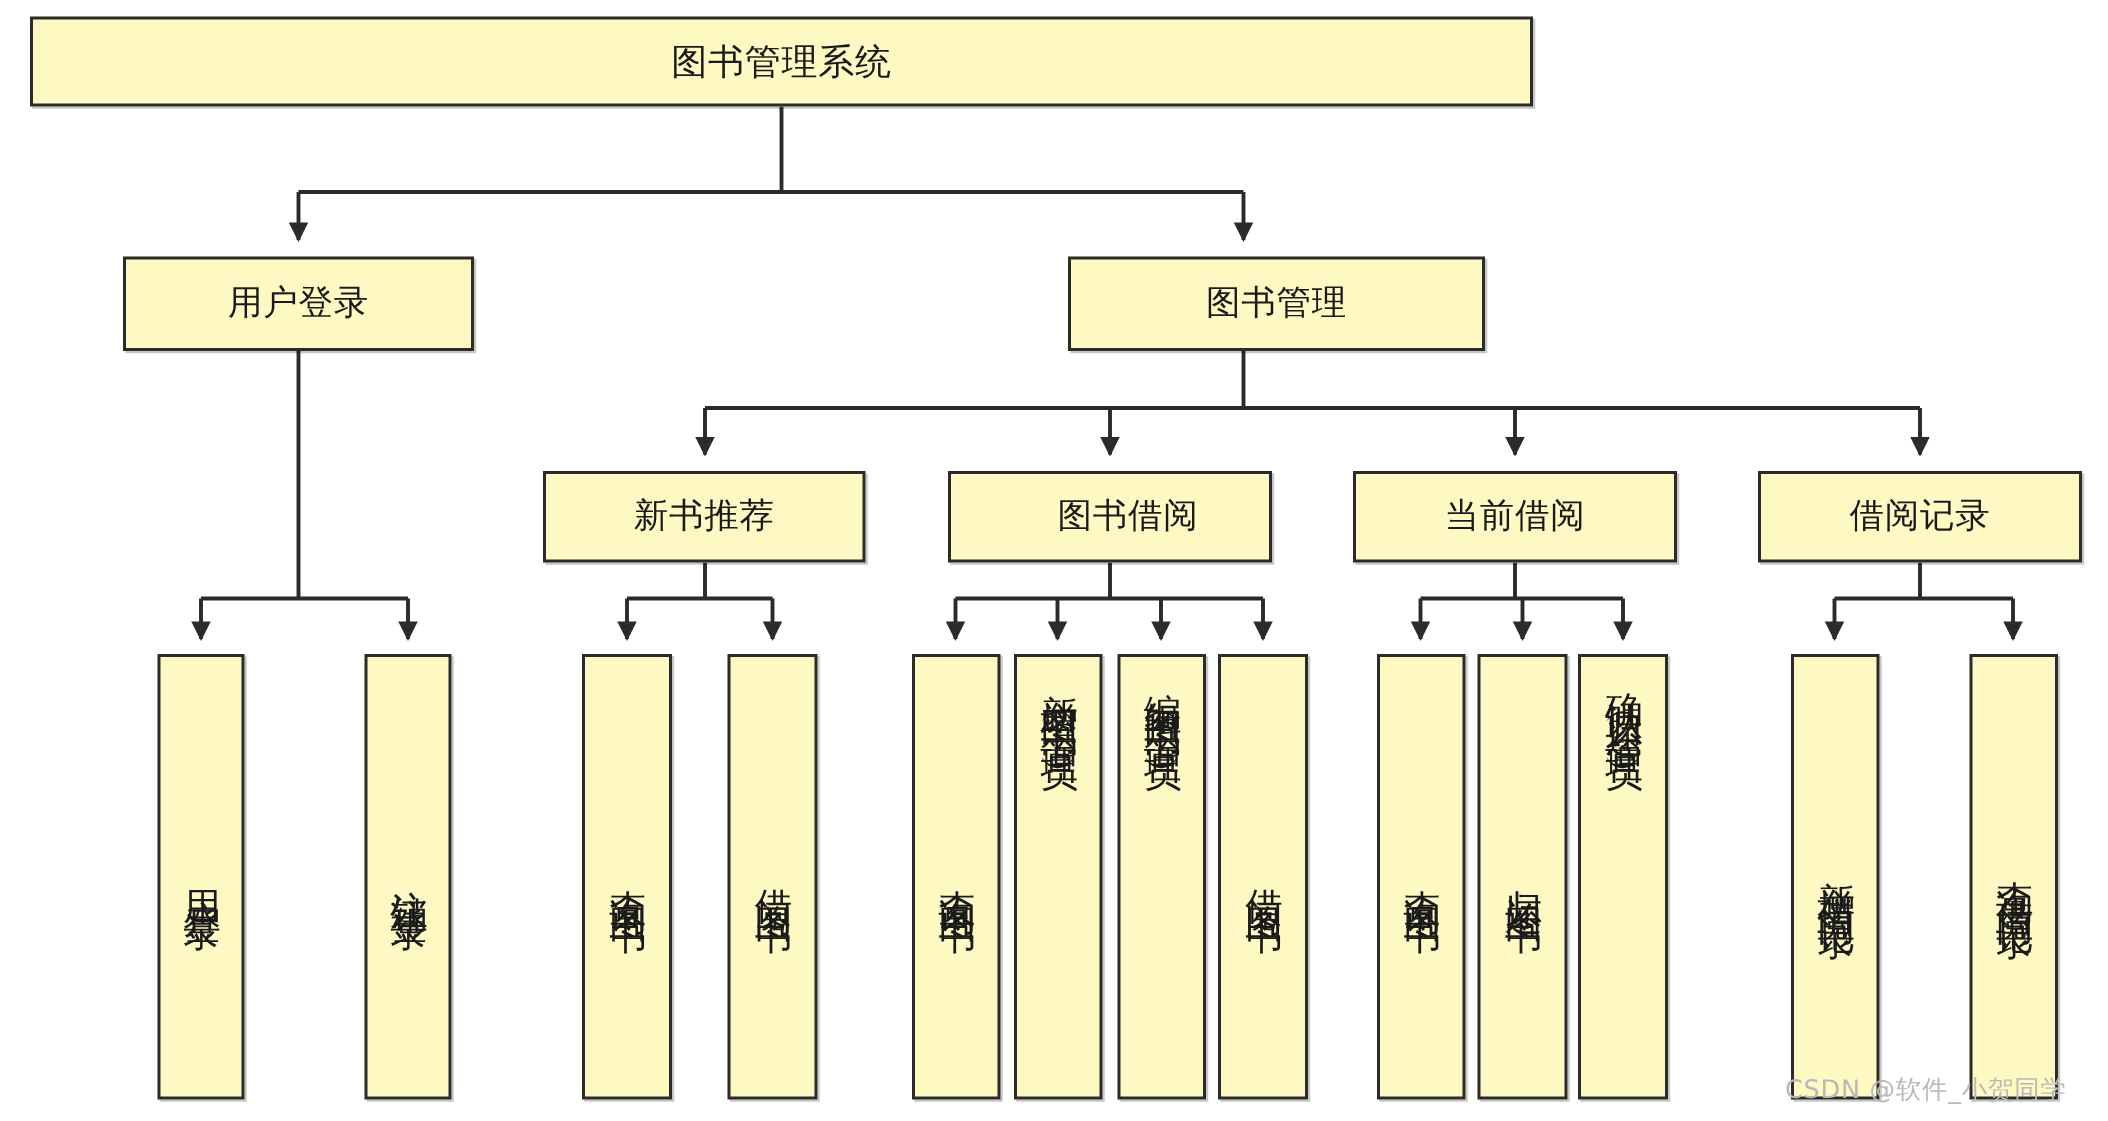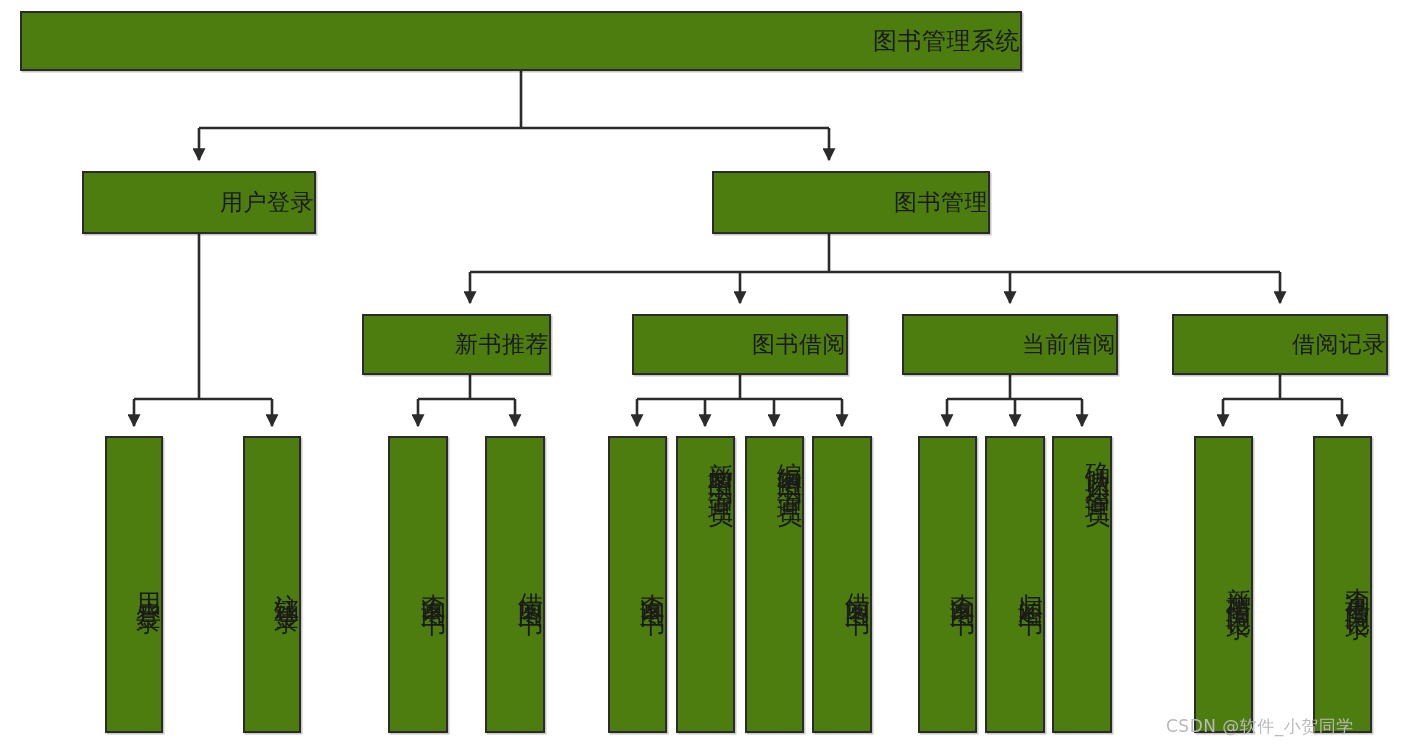--- a/index.html
+++ b/index.html
@@ -22,24 +22,24 @@
     left: 0;
     top: 0;
     width: 1405px;
     height: 747px;
     pointer-events: none;
   }
   .node {
     position: absolute;
     box-sizing: border-box;
     border: 2.5px solid #2b2b2b;
-    background: #4d7c0f;
+    background: #fef9c3;
     display: flex;
     align-items: center;
-    justify-content: flex-end;
+    justify-content: center;
     color: #1a1a1a;
     box-shadow: 1.5px 1.5px 0 rgba(0,0,0,0.22);
   }
   .node-label {
     display: block;
     text-align: center;
     line-height: 1.18;
     white-space: nowrap;
   }
   
@@ -64,21 +64,21 @@
     white-space: normal;
     max-height: 100%;
   }
   
   .node.vert.short {
     align-items: center;
     padding-top: 0;
   }
   .watermark {
     position: absolute;
-    left: 1166px;
+    left: 1190px;
     top: 715px;
     font-size: 17px;
     color: #b9b9b9;
     white-space: nowrap;
     letter-spacing: 0.5px;
   }
 </style>
 </head>
 <body>
 
@@ -138,21 +138,21 @@
     <span class="node-label">图书管理系统</span>
   </div>
 
   <div class="node horiz" style="left:82px; top:171px; width:234px; height:63px;">
     <span class="node-label">用户登录</span>
   </div>
   <div class="node horiz" style="left:712px; top:171px; width:278px; height:63px;">
     <span class="node-label">图书管理</span>
   </div>
 
-  <div class="node horiz" style="left:362px; top:314px; width:189px; height:61px;">
+  <div class="node horiz" style="left:362px; top:314px; width:215px; height:61px;">
     <span class="node-label">新书推荐</span>
   </div>
   <div class="node horiz" style="left:632px; top:314px; width:216px; height:61px;padding-left:24px;">
     <span class="node-label">图书借阅</span>
   </div>
   <div class="node horiz" style="left:1172px; top:314px; width:216px; height:61px;">
     <span class="node-label">借阅记录</span>
   </div>
   <div class="node horiz" style="left:902px; top:314px; width:216px; height:61px;">
     <span class="node-label">当前借阅</span>

